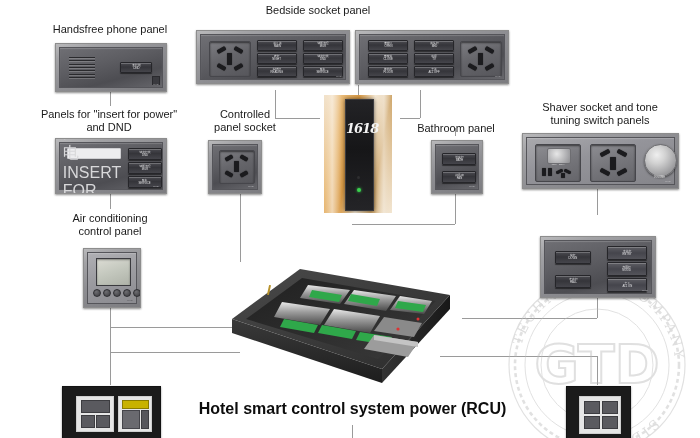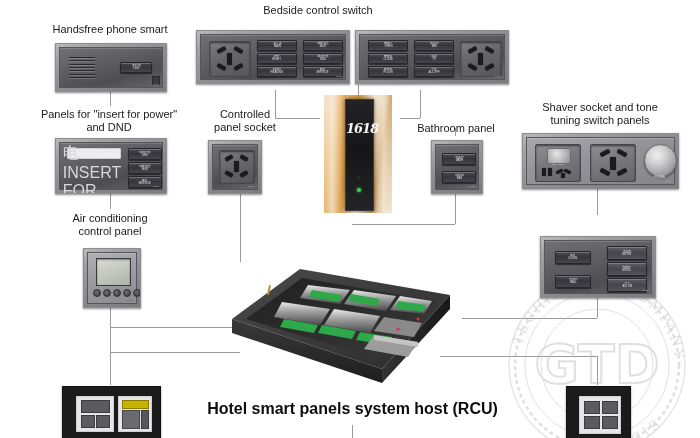--- a/index.html
+++ b/index.html
@@ -137,40 +137,40 @@
       <text font-family="DejaVu Serif, serif" font-size="13.5" fill="#b5b5b5" letter-spacing="2.2">
         <textPath href="#ringTop" startOffset="8%">TECHNOLOGY COMPANY LIMITED</textPath>
       </text>
       <text font-family="DejaVu Serif, serif" font-size="13.5" fill="#b5b5b5" letter-spacing="2.2">
         <textPath href="#ringBot" startOffset="24%">SID IOT</textPath>
       </text>
       <text x="100" y="118" text-anchor="middle" font-family="DejaVu Sans, sans-serif" font-size="54" font-weight="bold" fill="none" stroke="#bbbbbb" stroke-width="2">GTD</text>
     </svg>
   </div>
 
-  <div class="lbl" style="left:25px;top:23px;width:170px;">Handsfree phone smart</div>
-
-  <div class="lbl" style="left:198px;top:4px;width:240px;">Bedside control switch</div>
+  <div class="lbl" style="left:25px;top:23px;width:170px;">Handsfree phone panel</div>
+
+  <div class="lbl" style="left:198px;top:4px;width:240px;">Bedside socket panel</div>
 
   <div class="lbl" style="left:14px;top:108px;width:190px;">Panels for "insert for power"
 and DND</div>
 
   <div class="lbl" style="left:190px;top:108px;width:110px;">Controlled
 panel socket</div>
 
   <div class="lbl" style="left:408px;top:122px;width:96px;">Bathroom panel</div>
 
   <div class="lbl" style="left:55px;top:212px;width:110px;">Air conditioning
 control panel</div>
 
   <div class="lbl" style="left:520px;top:101px;width:160px;">Shaver socket and tone
 tuning switch panels</div>
 
 
-  <div class="title" style="left:160px;top:400px;width:385px;">Hotel smart panels system host (RCU)</div>
+  <div class="title" style="left:160px;top:400px;width:385px;">Hotel smart control system power (RCU)</div>
 
   <div class="panel" style="left:55px;top:43px;width:110px;height:47px;">
     <div class="inner">
       <div class="grille" style="left:9px;top:9px;width:26px;height:21px;">
         <span></span>
           <span></span>
           <span></span>
           <span></span>
           <span></span>
           <span></span>

